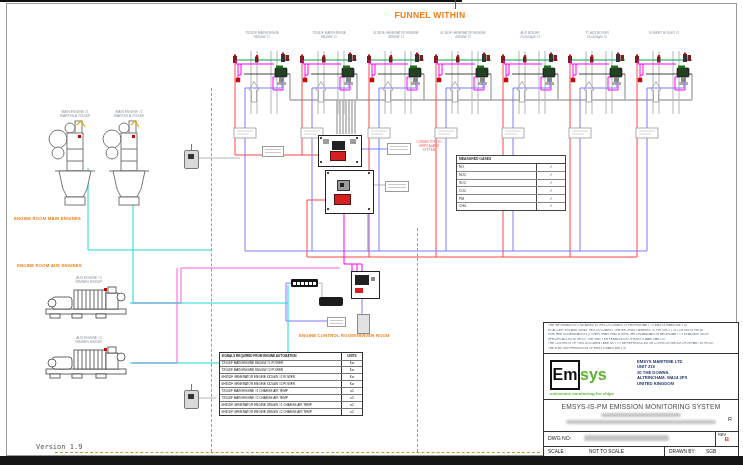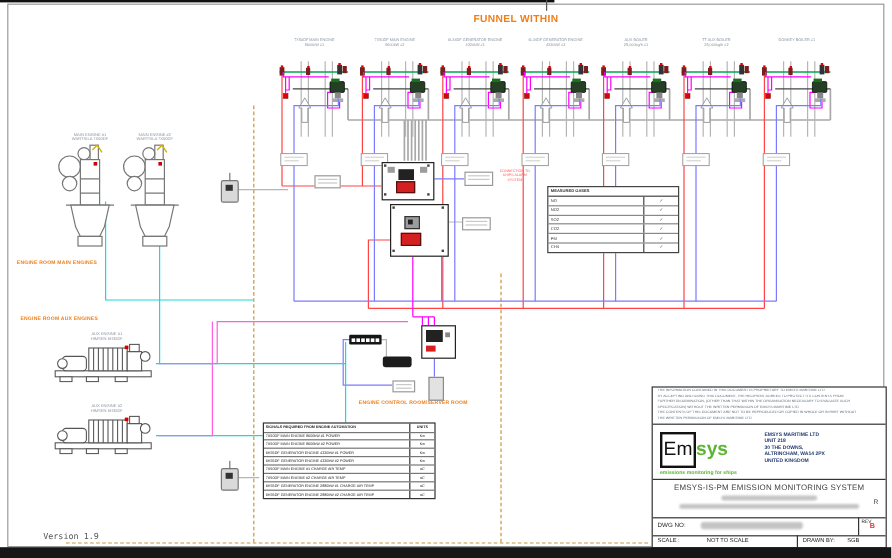--- a/index.html
+++ b/index.html
@@ -44,21 +44,21 @@
   .sig-row:last-child{border-bottom:none;}
   .sig-row .s{flex:1;padding-left:1.5px;border-right:1px solid #333;align-self:stretch;display:flex;align-items:center;white-space:nowrap;overflow:hidden;}
   .sig-row .u{width:20px;text-align:center;}
   .sig-hd{font-weight:bold;height:6.5px !important;}
   
   #tblock{left:543px;top:322px;width:194px;height:133px;border:1px solid #333;background:#fff;}
   #disc{position:absolute;left:0;top:0;width:100%;height:30px;border-bottom:1px solid #333;}
   #disc div{margin:1px 0 0 4px;font-size:3px;line-height:3.6px;color:#5a6b7a;white-space:nowrap;overflow:hidden;}
   #logorow{position:absolute;left:0;top:30px;width:100%;height:46px;border-bottom:1px solid #333;}
   #embox{position:absolute;left:6px;top:7px;width:26px;height:26px;border:2px solid #111;
-         font-weight:normal;font-size:16px;color:#111;text-align:center;line-height:26px;}
+         font-weight:bold;font-size:16px;color:#111;text-align:center;line-height:26px;}
   #emsys-sys{position:absolute;left:36px;top:7px;font-weight:bold;font-size:16px;color:#5cb531;line-height:30px;}
   #tagline{position:absolute;left:6px;top:38px;font-weight:bold;font-size:4.3px;color:#5cb531;}
   #addr{position:absolute;left:93px;top:6px;font-size:4.2px;line-height:5.4px;color:#223a70;font-weight:bold;}
   #titlerow{position:absolute;left:0;top:76px;width:100%;height:32px;border-bottom:1px solid #333;}
   #doc-title{position:absolute;left:0;top:4px;width:100%;text-align:center;font-size:6.6px;color:#444;letter-spacing:.2px;}
   .blurline{position:absolute;background:#c4c4c4;filter:blur(1px);border-radius:2px;}
   #rmark{position:absolute;right:6px;top:17px;font-size:5.5px;color:#333;}
   #dwgrow{position:absolute;left:0;top:108px;width:100%;height:15px;border-bottom:1px solid #333;}
   #dwgrow .lab{position:absolute;left:4px;top:4px;font-size:5.2px;color:#222;}
   #revcell{position:absolute;right:0;top:0;width:22px;height:15px;border-left:1px solid #333;}

